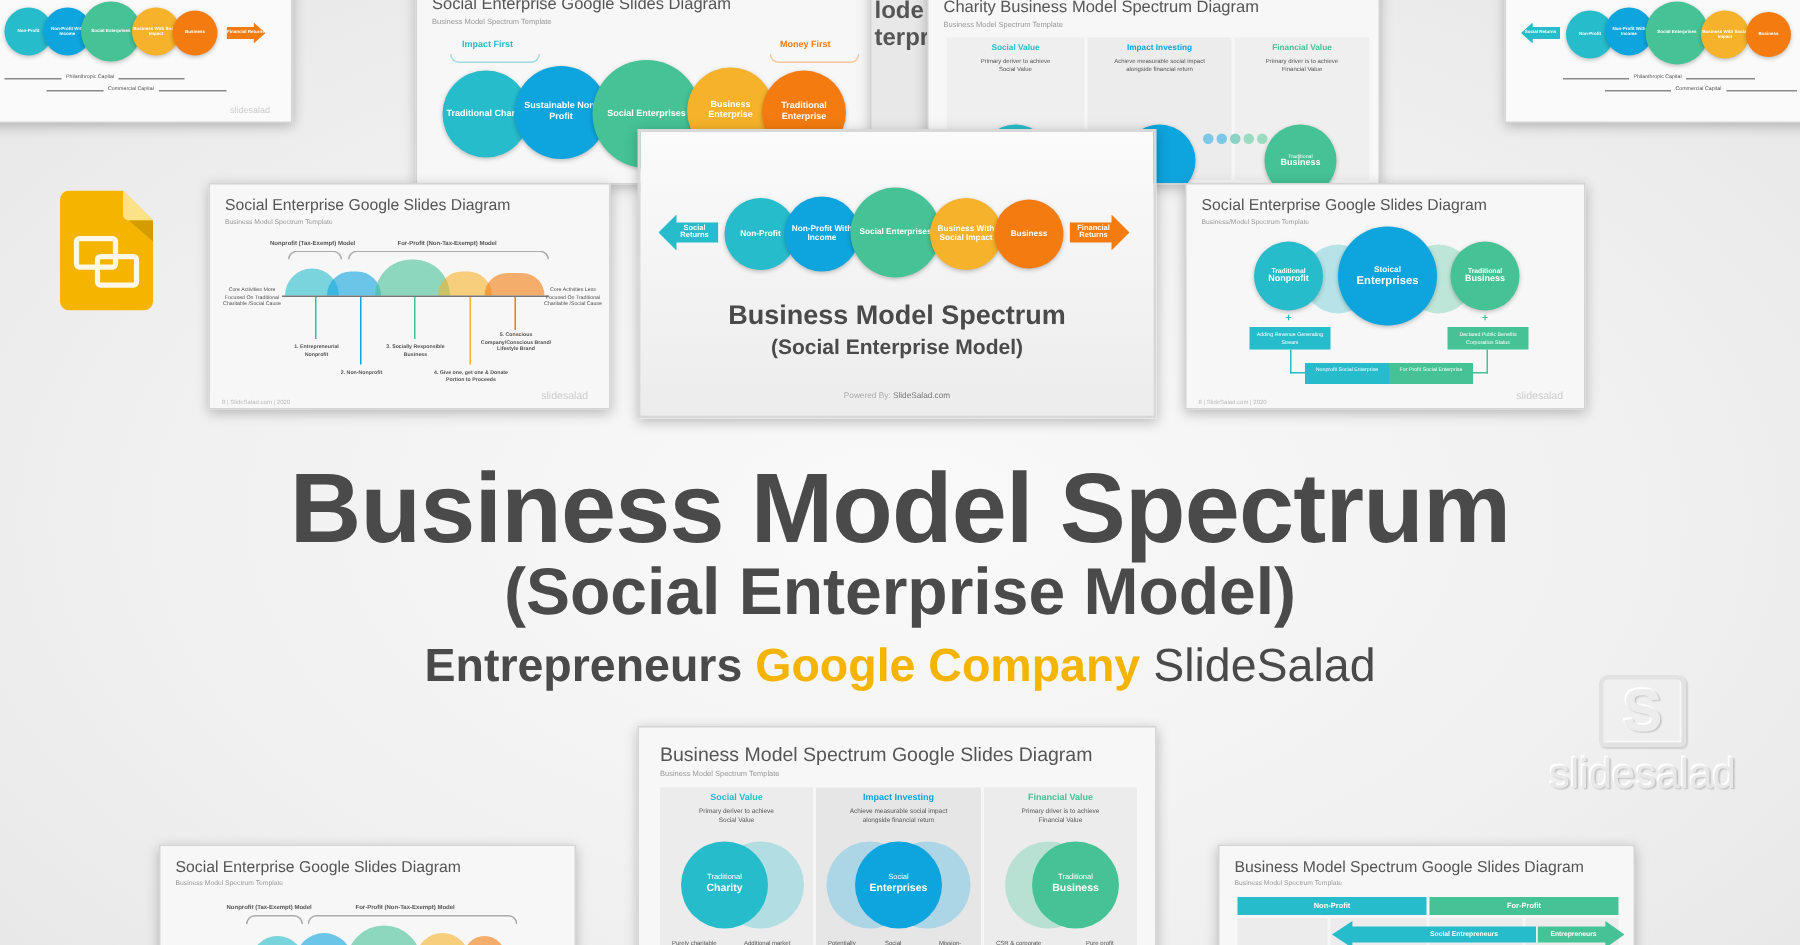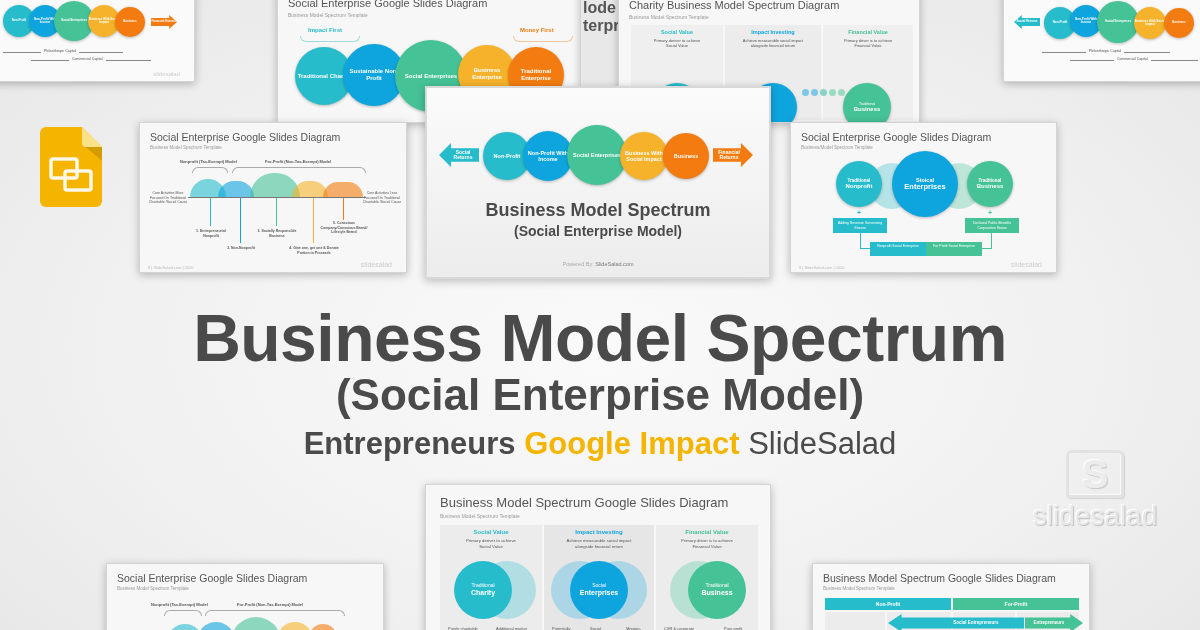--- a/index.html
+++ b/index.html
@@ -228,21 +228,21 @@
     </div>
   <div style="position:absolute;left:0;right:0;top:112px;text-align:center;font-size:18px;font-weight:bold;color:#4a4a4a">Business Model Spectrum</div>
   <div style="position:absolute;left:0;right:0;top:135px;text-align:center;font-size:14px;font-weight:bold;color:#4a4a4a">(Social Enterprise Model)</div>
   <div style="position:absolute;left:0;right:0;top:173px;text-align:center;font-size:5.5px;color:#aaa"><span>Powered By:</span> <span style="color:#777">SlideSalad.com</span></div>
 </div>
 
 <div class="headline" style="top:300px;font-size:66px;letter-spacing:-0.5px">Business Model Spectrum</div>
 <div class="headline" style="top:370px;font-size:44px">(Social Enterprise Model)</div>
 <div class="headline" style="top:426px;font-size:31px;font-weight:normal">
   <span style="font-weight:bold">Entrepreneurs</span>
-  <span style="color:#f4b400;font-weight:bold">Google Impact</span>
+  <span style="color:#f4b400;font-weight:bold">Google Company</span>
   <span>SlideSalad</span>
 </div>
 
 <div class="logo">
   <div style="margin:0 auto;width:58px;height:48px;border:3px solid #e2e2e2;border-radius:6px 6px 4px 4px;box-shadow:1px 1px 1px rgba(0,0,0,.12),inset -1px -1px 1px rgba(255,255,255,.8);display:flex;align-items:center;justify-content:center">
     <span style="font-size:40px;font-weight:bold;color:#ececec;text-shadow:1px 1px 1px rgba(0,0,0,.18),-1px -1px 0 #fff">S</span>
   </div>
   <div style="margin-top:2px;font-size:28px;color:#e8e8e8;text-shadow:1px 1px 1px rgba(0,0,0,.2),-1px -1px 0 #fff">slidesalad</div>
 </div>
 

